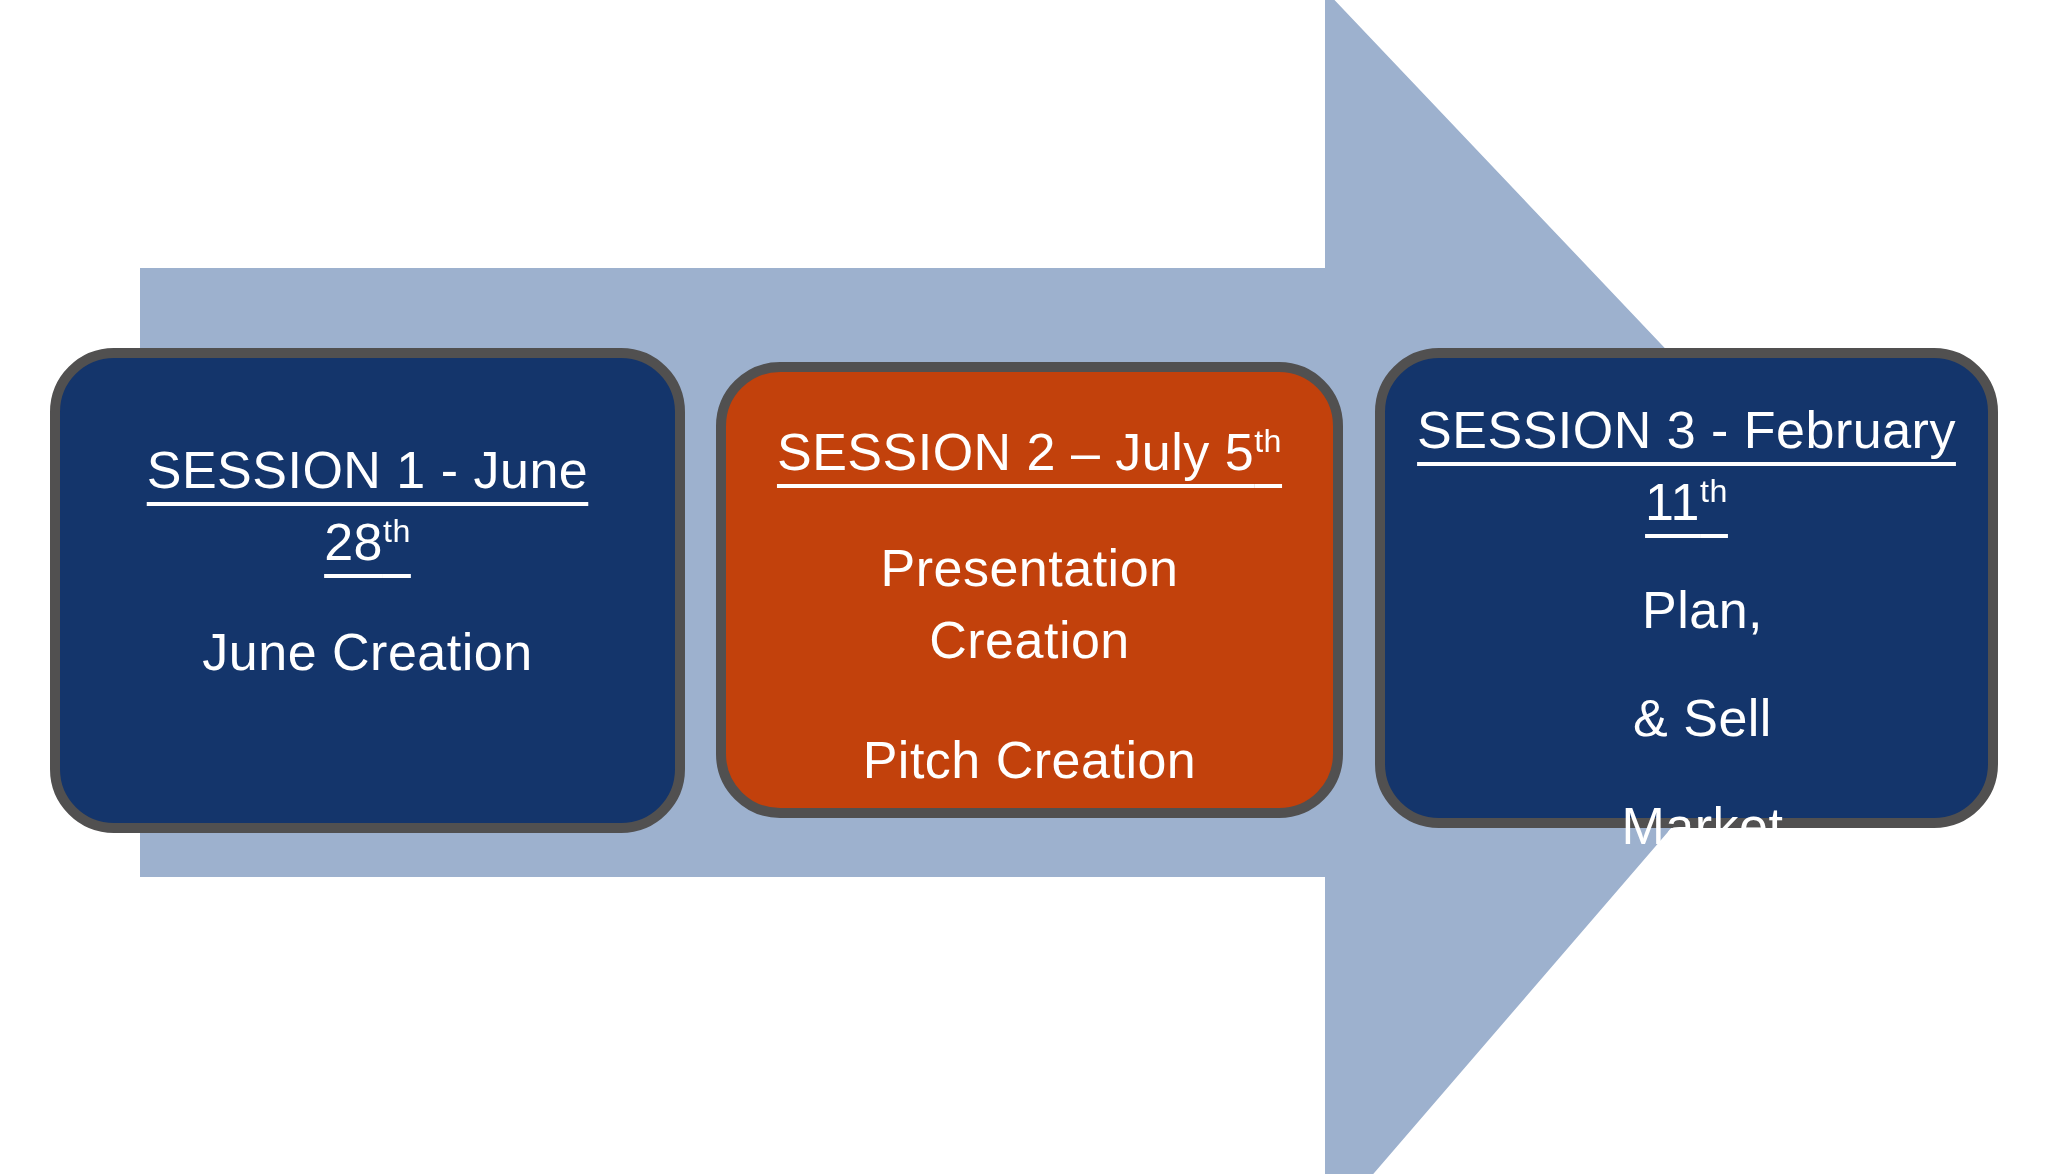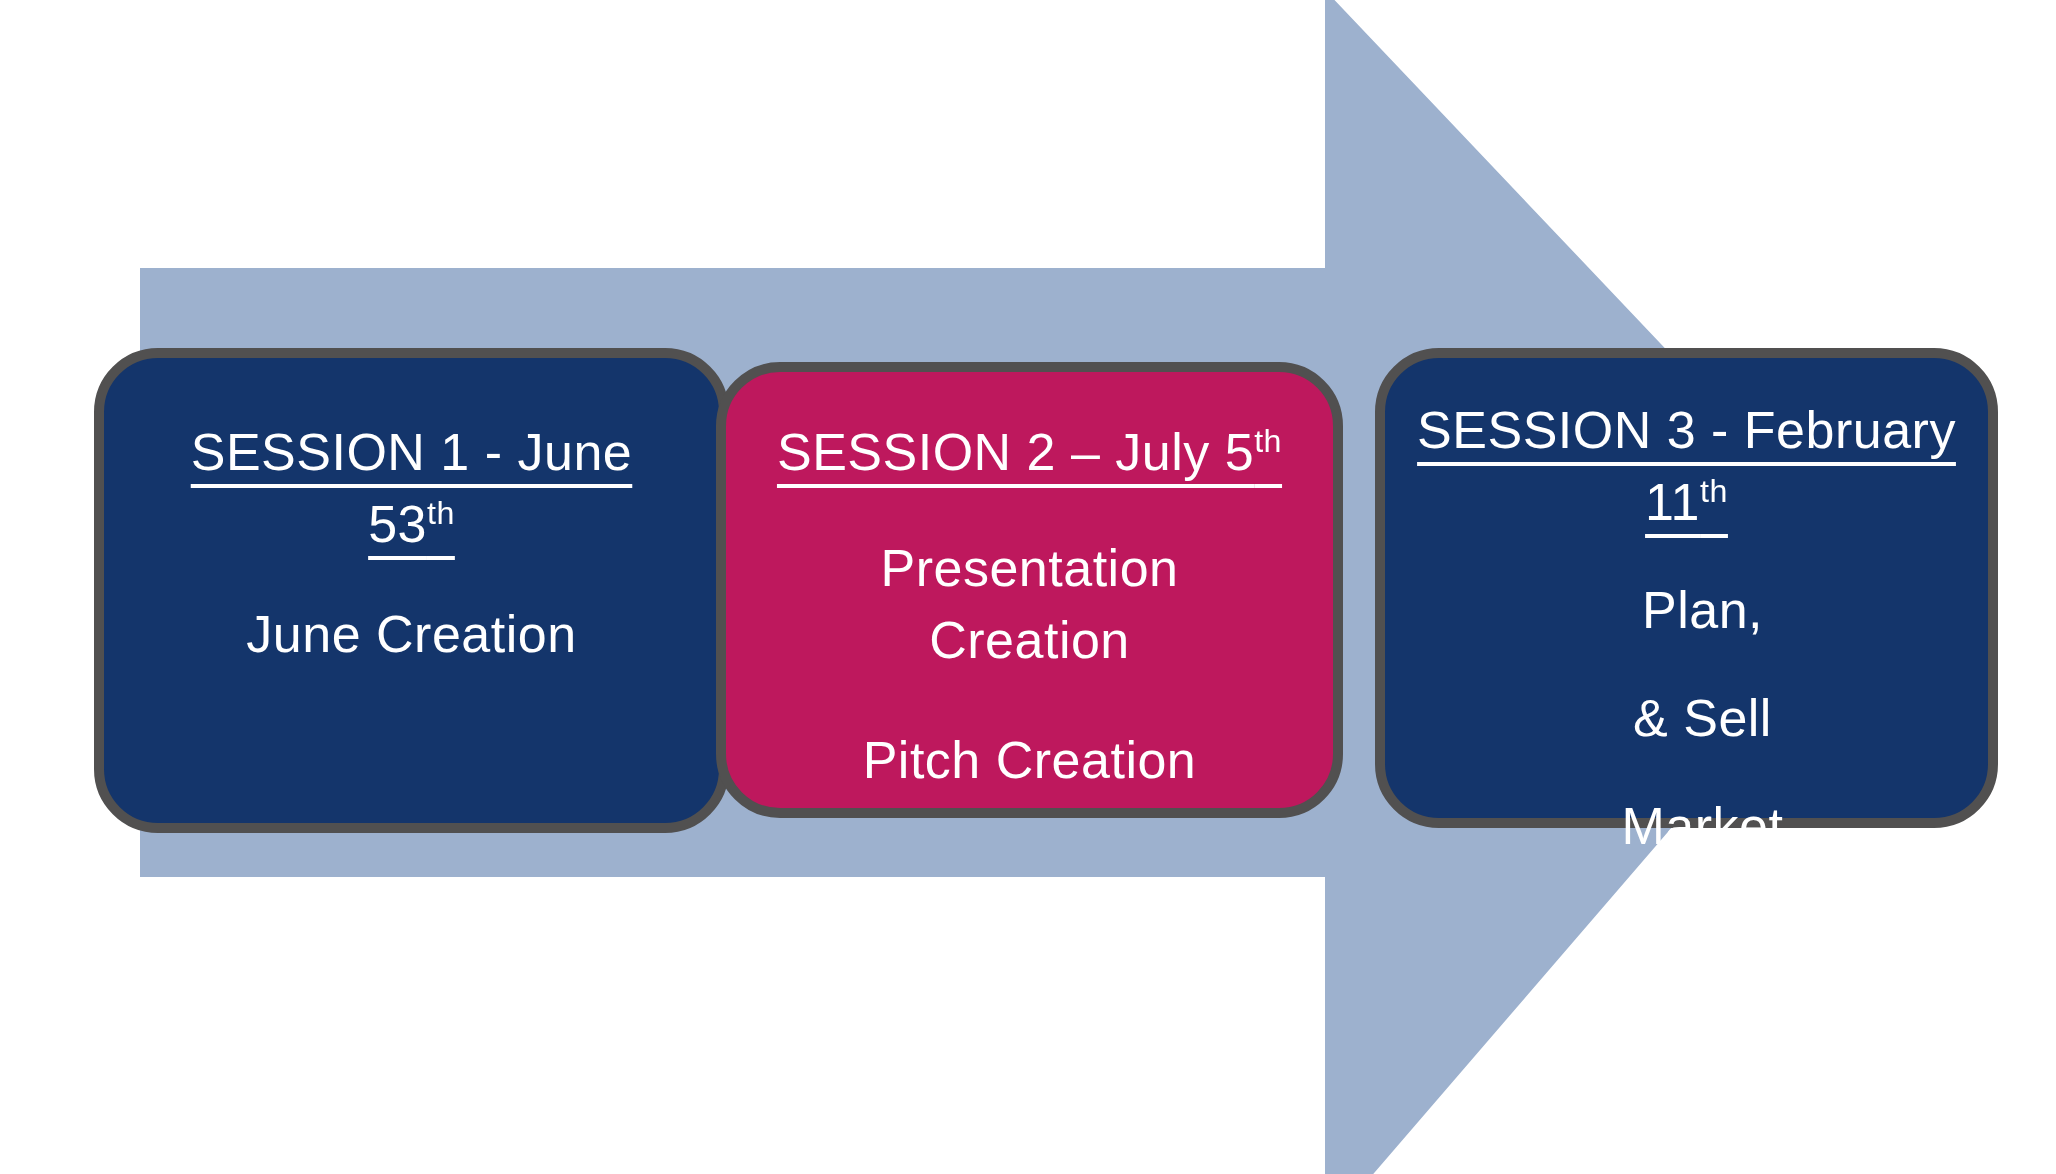--- a/index.html
+++ b/index.html
@@ -30,22 +30,21 @@
     border-radius: 64px;
     color: #ffffff;
     text-align: center;
     font-size: 52px;
     line-height: 72px;
     letter-spacing: 0.5px;
   }
   .card-1 {
     left: 50px;  top: 348px;
     width: 635px; height: 485px;
-    padding-top: 58px;
-    margin-left: 44px;
+    padding-top: 76px;
   }
   .card-2 {
     left: 716px; top: 362px;
     width: 627px; height: 456px;
     padding-top: 44px;
   }
   .card-3 {
     left: 1375px; top: 348px;
     width: 623px; height: 480px;
     padding-top: 36px;
@@ -74,26 +73,26 @@
 
 <div class="canvas">
 
   <svg class="arrow-svg" viewBox="0 0 2056 1174" aria-hidden="true">
     <polygon points="140,268 1325,268 1325,-10 1885,580 1325,1230 1325,877 140,877" fill="#9db1ce"></polygon>
   </svg>
 
   <div class="card card-1" style="background-color: rgb(20, 53, 107);">
     <div class="title">
       <div class="title-line"><span>SESSION 1 - June</span></div>
-      <div class="title-line"><span>53</span><sup>th</sup></div>
+      <div class="title-line"><span>28</span><sup>th</sup></div>
     </div>
     <p class="para gap-1"><span>June Creation</span></p>
   </div>
 
-  <div class="card card-2" style="background-color: #be185d;">
+  <div class="card card-2" style="background-color: #c2410c;">
     <div class="title">
       <div class="title-line"><span>SESSION 2 – July 5</span><sup>th</sup></div>
     </div>
     <p class="para gap-2a"><span>Presentation</span><br><span>Creation</span></p>
     <p class="para gap-2b"><span>Pitch Creation</span></p>
   </div>
 
   <div class="card card-3" style="background-color: rgb(20, 53, 107);">
     <div class="title">
       <div class="title-line"><span>SESSION 3 - February 11</span><sup>th</sup></div>

